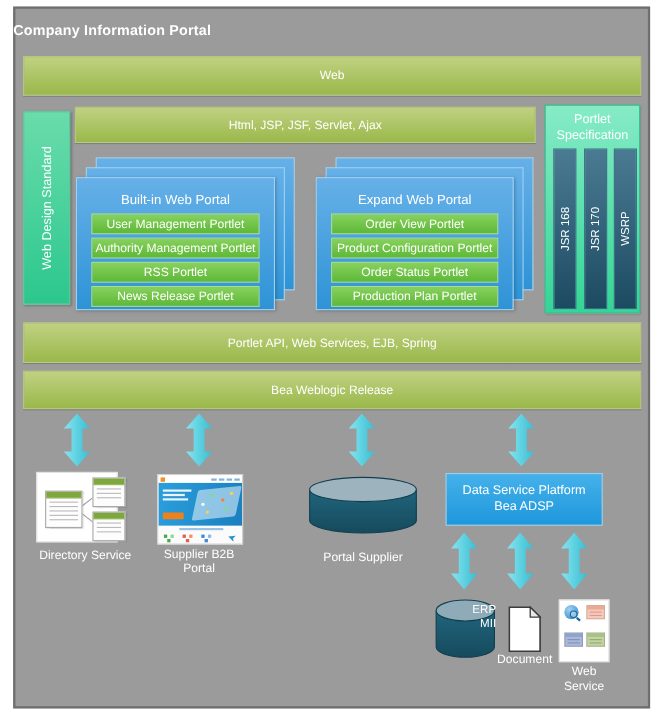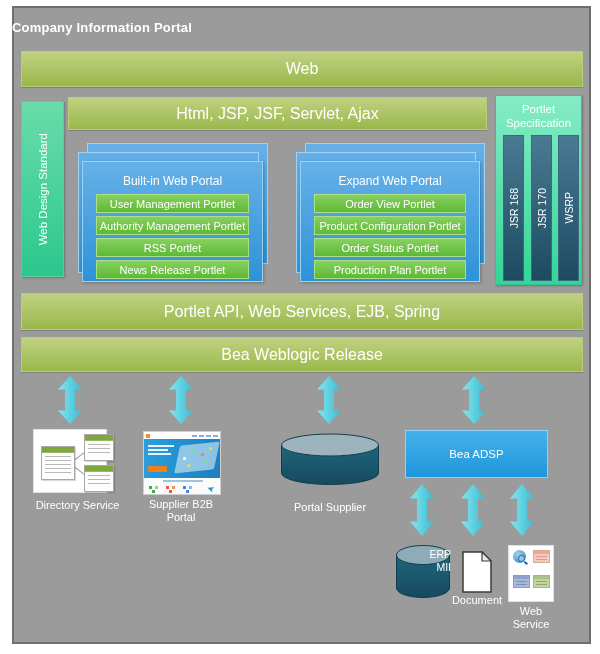--- a/index.html
+++ b/index.html
@@ -8,21 +8,21 @@
   .stage { position:relative; width:600px; height:654px; background:#fff; overflow:hidden; }
   .frame { position:absolute; left:12px; top:6px; width:579px; height:638px;
            background:var(--bg_gray,#9b9b9b); border:2px solid var(--frame_border,#6e6e6e); }
   .abs { position:absolute; }
   .title { left:12px; top:20px; width:579px; text-align:left; color:#fff;
            font-size:13px; font-weight:bold; letter-spacing:.2px; }
 
   .greenbar { background:linear-gradient(var(--green_top,#c0d181), var(--green_bottom,#9ab84b));
               border:1px solid #b9cc79; box-shadow:0 1px 0 rgba(0,0,0,.18);
               display:flex; align-items:center; justify-content:center;
-              color:#fff; font-size:16px; }
+              color:#fff; font-size:11px; }
   .bar-web   { left:21px; top:51px;  width:562px; height:36px; }
   .bar-tech  { left:68px; top:97px;  width:419px; height:33px; }
   .bar-api   { left:21px; top:293px; width:562px; height:37px; }
   .bar-bea   { left:21px; top:337px; width:562px; height:35px; }
 
   .vtext { writing-mode:vertical-rl; transform:rotate(180deg); white-space:nowrap; }
 
   .wds { left:21px; top:101px; width:43px; height:176px;
          background:linear-gradient(var(--teal_top,#69dcab), var(--teal_bottom,#2cc78e));
          border:1px solid #55d09c; box-shadow:1px 1px 2px rgba(0,0,0,.25);
@@ -41,21 +41,21 @@
   .db1 { left:7px; } .db2 { left:35px; } .db3 { left:62px; }
 
   .stack { width:199px; height:139px; }
   .stack-builtin { left:69px; top:143px; }
   .stack-expand  { left:287px; top:143px; width:198px; }
   .layer { position:absolute; width:181px; height:121px;
            background:linear-gradient(var(--panel_top,#66b0e8), var(--panel_bottom,#2e93d6));
            border:1px solid #9ed1f2; }
   .stack-expand .layer { width:180px; }
   .layer.l3 { left:18px; top:0; } .layer.l2 { left:9px; top:9px; }
-  .layer.front { left:0; top:18px; box-shadow:1px 1px 3px rgba(0,0,0,.25);margin-left:13px; }
+  .layer.front { left:0; top:18px; box-shadow:1px 1px 3px rgba(0,0,0,.25); }
   .panel-title { height:20px; margin-top:9px; text-align:center; line-height:20px;
                  color:#fff; font-size:12px; }
   .portlet-btn { height:19px; margin:3px 13px 0; border:1px solid #aadf87;
                  background:linear-gradient(var(--btn_top,#87d15e), var(--btn_bottom,#5eb836));
                  display:flex; align-items:center; justify-content:center;
                  color:#fff; font-size:11px; white-space:nowrap;text-align:right; }
 
   .darrow { width:26px; height:48px;
             background:linear-gradient(90deg, #8ae6f0, var(--arrow,#34bcd2));
             clip-path:polygon(50% 0, 96% 28%, 69% 28%, 69% 72%, 96% 72%, 50% 100%, 4% 72%, 31% 72%, 31% 28%, 4% 28%); }
@@ -265,20 +265,21 @@
         <stop offset="0" stop-color="#20657c"></stop>
           <stop offset="1" stop-color="#164a5d"></stop>
       </linearGradient>
     </defs>
     <path d="M1.5,13 V41 a48.5,11.5 0 0 0 97,0 V13" fill="url(#gcyl1)" stroke="#123f4f" stroke-width="1"></path>
     <ellipse cx="50" cy="13" rx="48.5" ry="11" fill="#9db3bd" stroke="#123f4f" stroke-width="1"></ellipse>
   </svg>
   <div class="abs node-label" style="left:275px; top:501px; width:110px;">Portal Supplier</div>
 
   <div class="abs dsp">
+    <div>Data Service Platform</div>
     <div>Bea ADSP</div>
   </div>
 
   <div class="abs darrow small" style="left:409px; top:484px;"></div>
   <div class="abs darrow small" style="left:460px; top:484px;"></div>
   <div class="abs darrow small" style="left:509px; top:484px;"></div>
 
   <svg class="abs" style="left:395px; top:544px;" width="56" height="55" viewBox="0 0 56 55">
     <defs>
       <linearGradient id="gcyl2" x1="0" y1="0" x2="0" y2="1">

